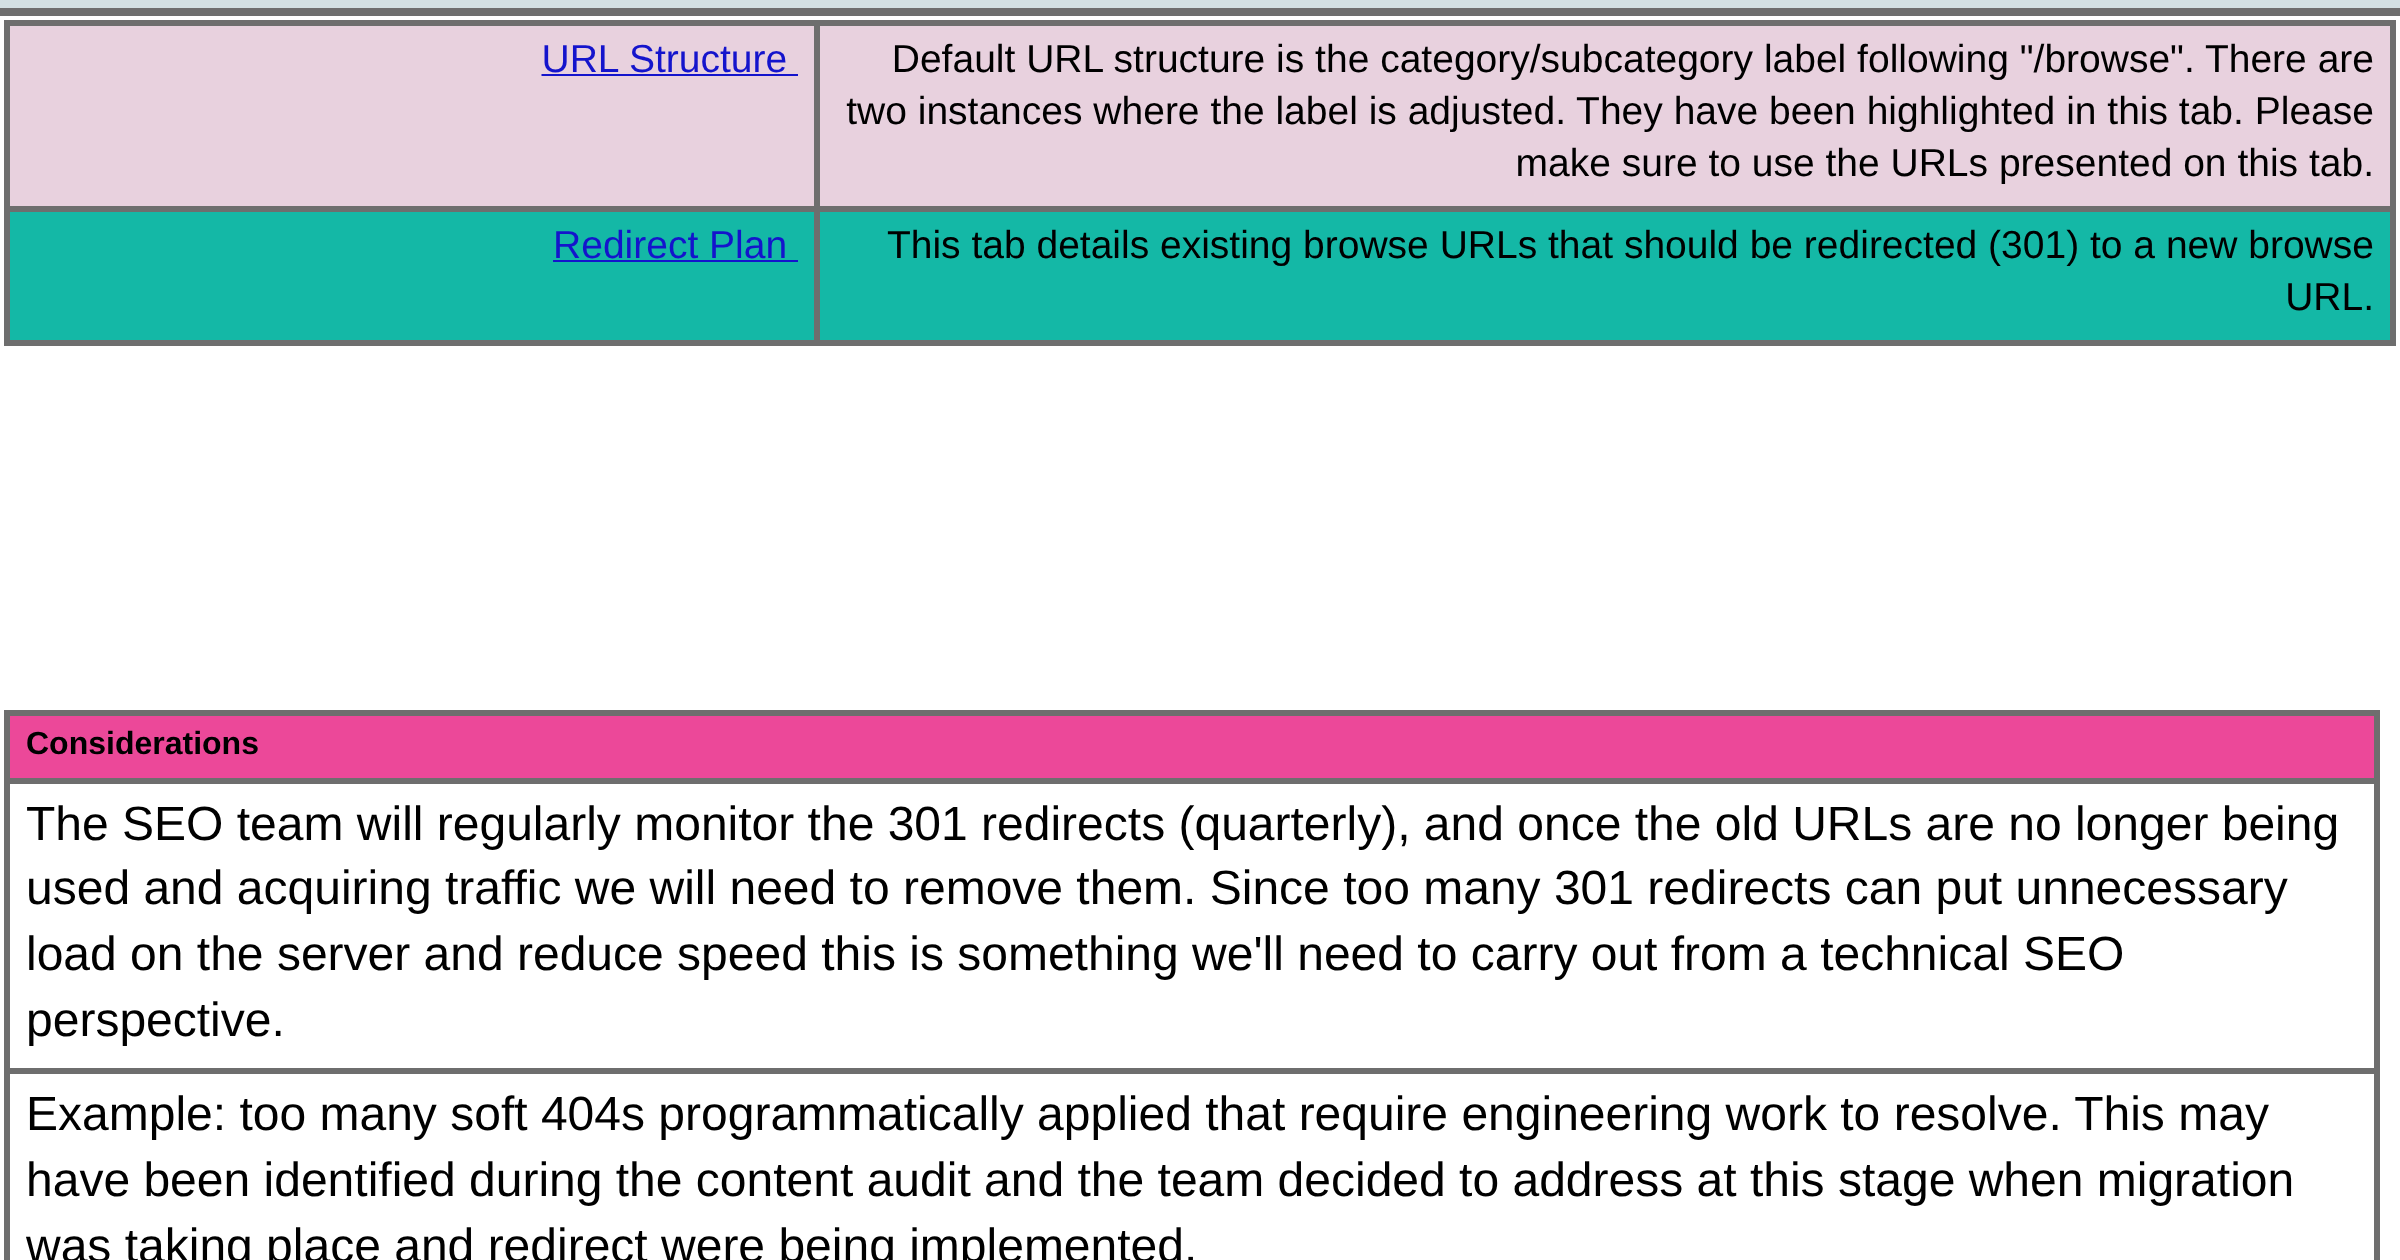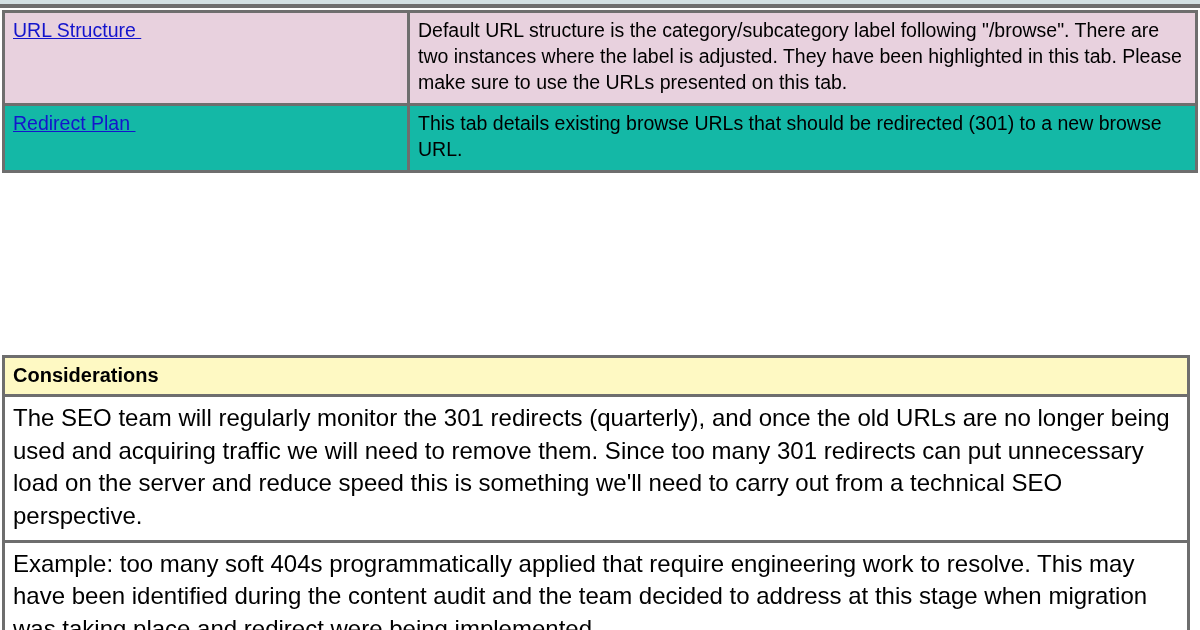--- a/index.html
+++ b/index.html
@@ -41,20 +41,21 @@
     width: 1196px;
     border-collapse: collapse;
     table-layout: fixed;
   }
   .legend-table td {
     border: 3px solid #6e6e6e;
     vertical-align: top;
     padding: 5px 8px 7px 8px;
     font-size: 19.5px;
     line-height: 1.33;
+    text-align: right;
   }
   .legend-table td.label-cell {
     width: 386px;
   }
   .row-pink td { background: #e8d1de; }
   .row-green td { background: #14b8a6; }
   .row-yellow td { background: #fcf0d0; }
 
   .tab-link {
     color: #1414cc;
@@ -79,23 +80,23 @@
   }
   .considerations-table td {
     border: 3px solid #6e6e6e;
     vertical-align: top;
     padding: 5px 7px 7px 8px;
     font-size: 24px;
     line-height: 1.36;
     background: #ffffff;
   }
   .considerations-table td.header-cell {
-    background: #fef9c3;
+    background: #ec4899;
     font-weight: bold;
-    font-size: 20px;
+    font-size: 16px;
     padding-top: 4px;
     padding-bottom: 5px;
   }
   .considerations-table tr.body-row td {
     border-top-width: 3px;
     border-bottom-width: 3px;
   }
 </style>
 </head>
 <body>

